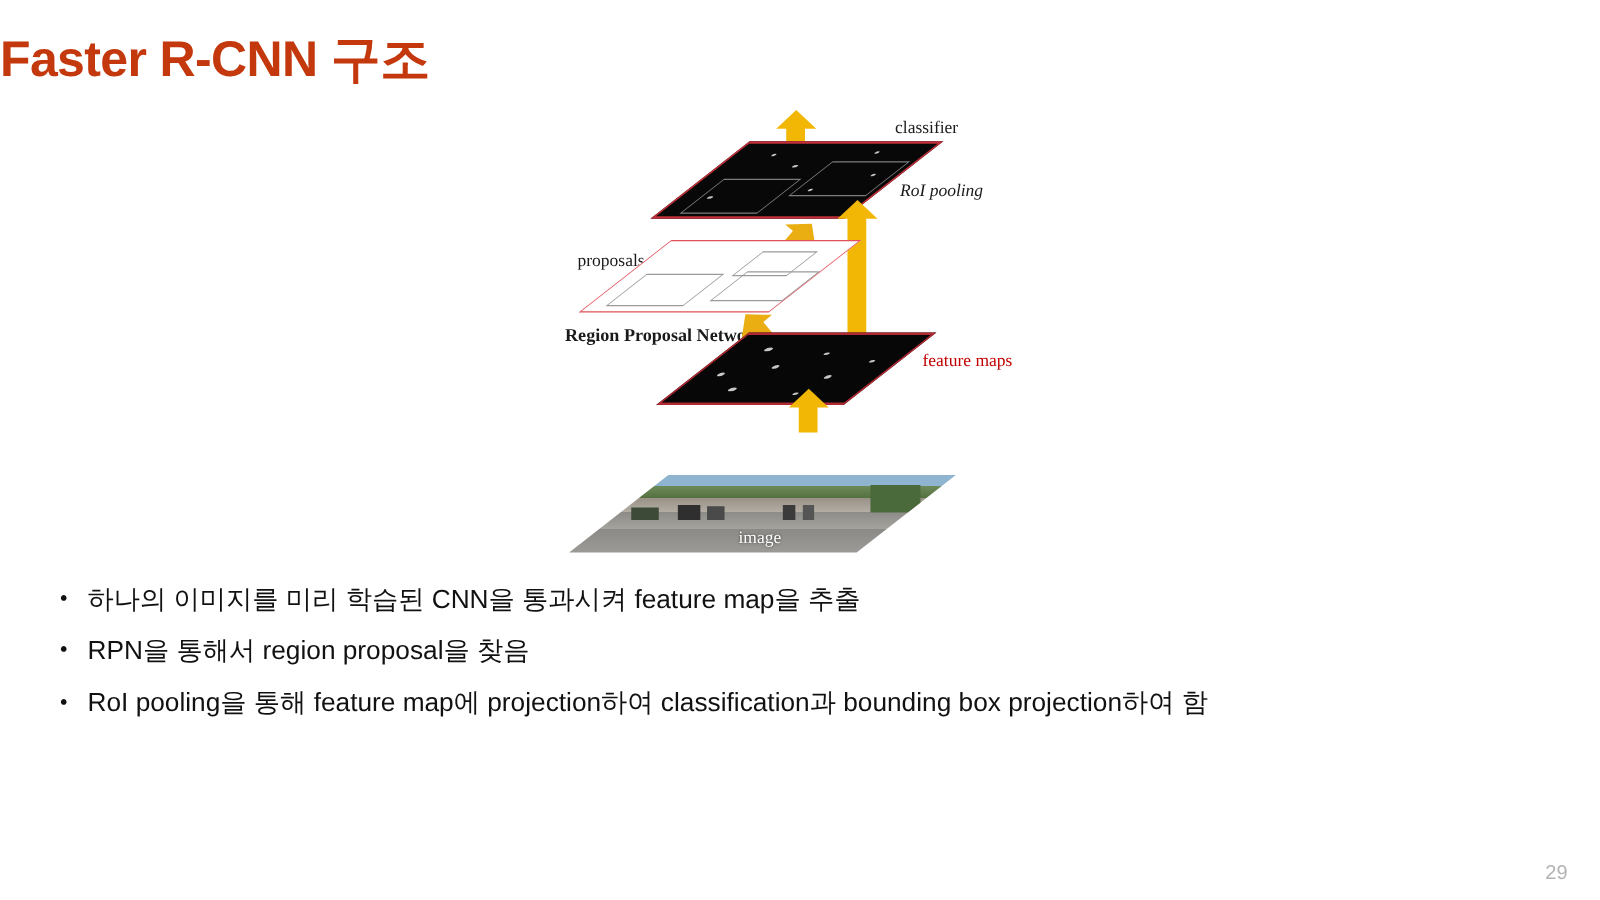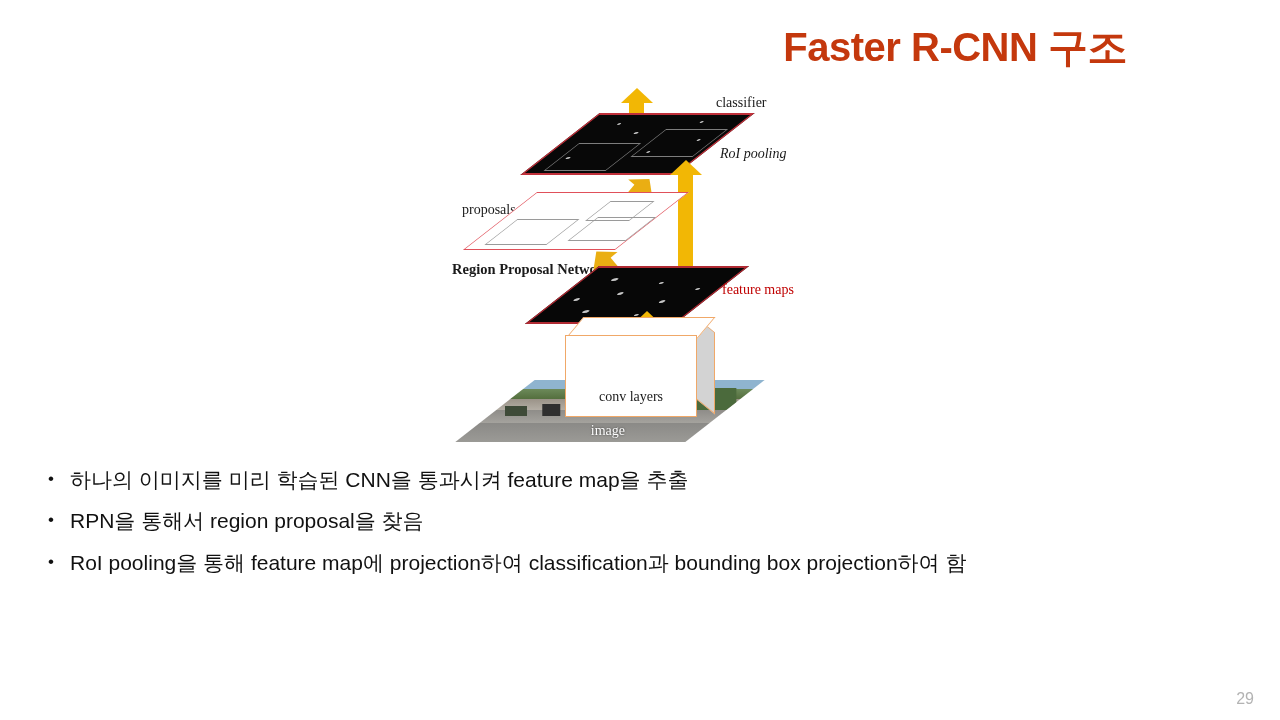--- a/index.html
+++ b/index.html
@@ -14,21 +14,21 @@
     overflow: hidden;
     font-family: "Liberation Sans", sans-serif;
   }
 
   
   #slide-title {
     position: absolute;
     top: 20px;
     left: 0;
     width: 1127px;
-    text-align: right;
+    text-align: left;
     font-family: "Liberation Sans", sans-serif;
     font-weight: bold;
     font-size: 40px;
     letter-spacing: -0.5px;
     color: #C4380D;
     white-space: nowrap;
   }
 
   
   #diagram {
@@ -300,39 +300,33 @@
     <div class="speck" style="left:28px; top:10px; width:6px; height:3px;"></div>
     <div class="speck" style="left:52px; top:24px; width:5px; height:3px;"></div>
     <div class="speck" style="left:80px; top:14px; width:4px; height:2px;"></div>
     <div class="speck" style="left:104px; top:32px; width:5px; height:3px;"></div>
     <div class="speck" style="left:124px; top:20px; width:4px; height:2px;"></div>
     <div class="speck" style="left:40px; top:42px; width:6px; height:3px;"></div>
     <div class="speck" style="left:96px; top:46px; width:4px; height:2px;"></div>
     <div class="speck" style="left:16px; top:30px; width:5px; height:3px;"></div>
   </div>
 
-  <div class="layer-label red" style="left:282px; top:194px;">feature maps</div>
+  <div class="layer-label red" style="left:298px; top:194px;">feature maps</div>
 
   <div class="arrow-v" style="left:199px; top:236px; height:22px;"></div>
 
   <div id="image-plane">
     <div class="photo-detail" style="left:10px; top:26px; width:22px; height:10px; background:#3e4a38;"></div>
     <div class="photo-detail" style="left:46px; top:24px; width:18px; height:12px; background:#2f2f2f;"></div>
     <div class="photo-detail" style="left:70px; top:25px; width:14px; height:11px; background:#4a4a4a;"></div>
     <div class="photo-detail" style="left:130px; top:24px; width:10px; height:12px; background:#3b3b3b;"></div>
     <div class="photo-detail" style="left:146px; top:24px; width:9px; height:12px; background:#555;"></div>
     <div class="photo-detail" style="left:186px; top:8px; width:40px; height:22px; background:#4b6a3c;"></div>
   </div>
 
-  <div id="conv-box">
-    <div id="conv-side"></div>
-    <div id="conv-top"></div>
-    <div id="conv-front"></div>
-    <div id="conv-label" class="layer-label">conv layers</div>
-  </div>
 
   <div id="image-label" class="layer-label white">image</div>
 </div>
 
 <div id="bullets">
   <div class="bullet-row">
     <span class="bullet-dot">•</span>
     <span class="bullet-text">하나의 이미지를 미리 학습된 CNN을 통과시켜 feature map을 추출</span>
   </div>
   <div class="bullet-row">

